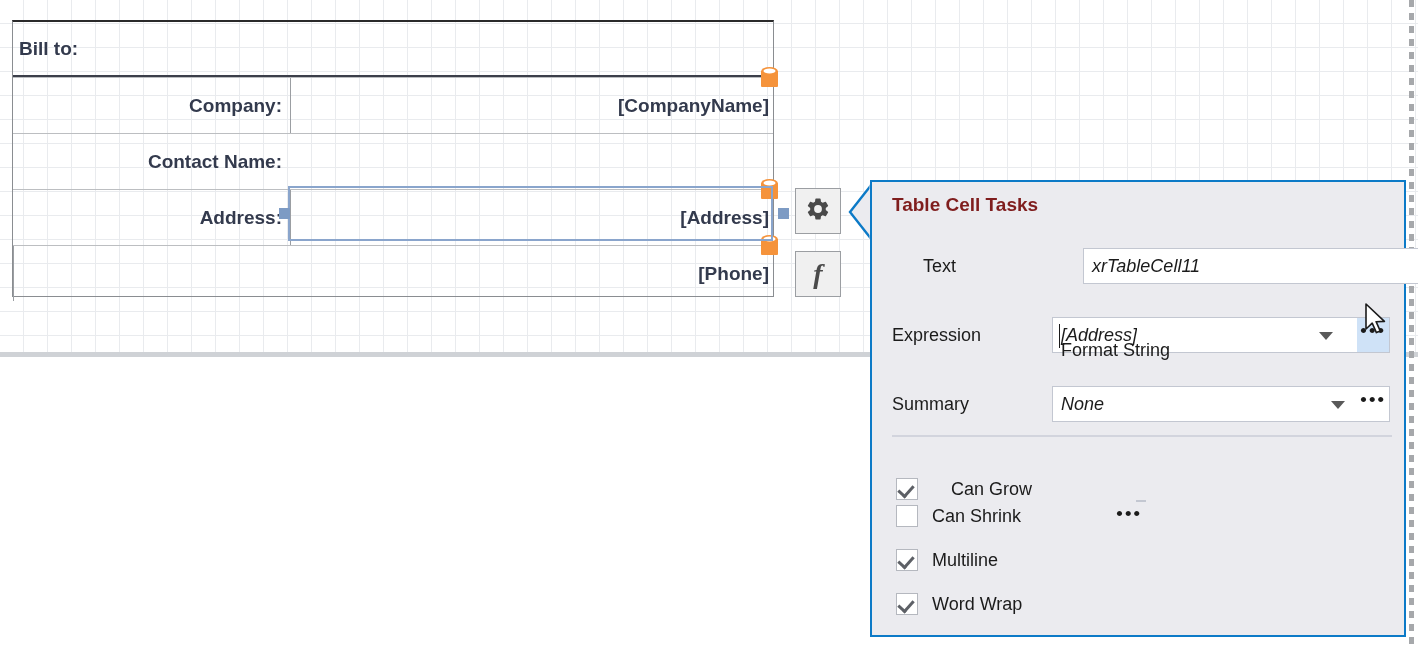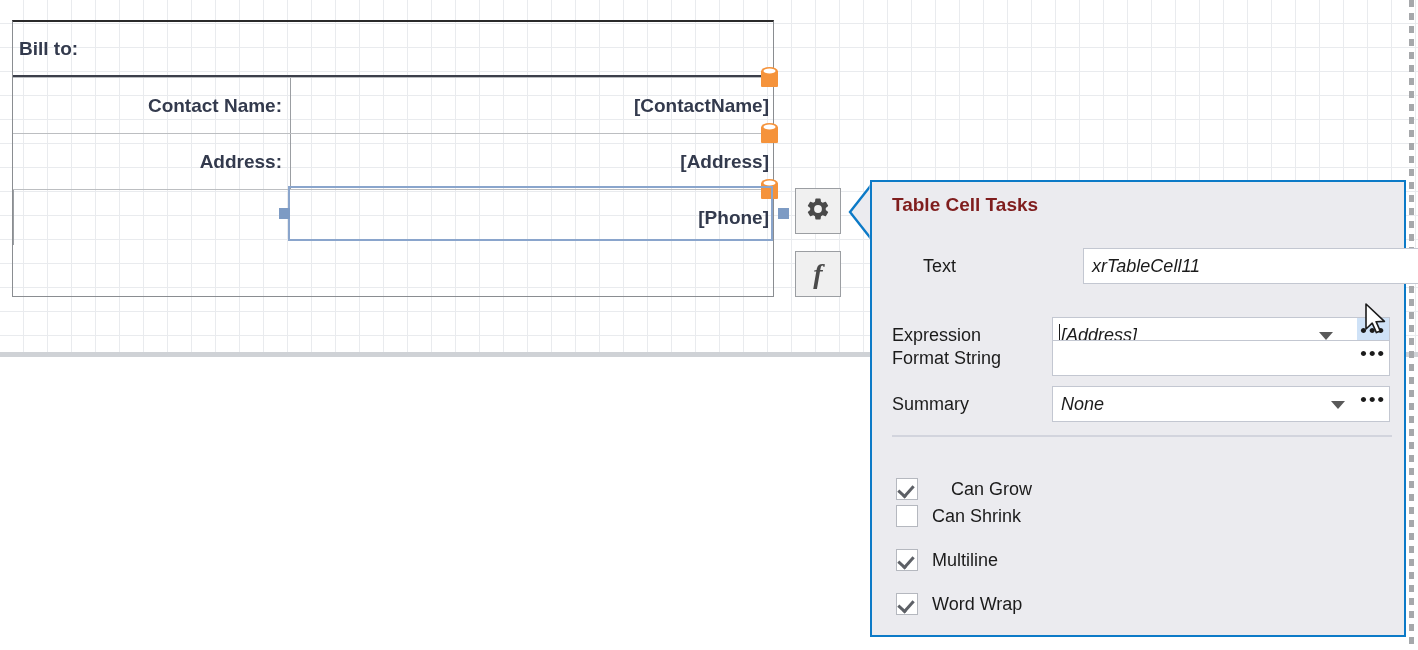--- a/index.html
+++ b/index.html
@@ -201,21 +201,21 @@
   .field-row {
     position: absolute;
     left: 20px;
     width: 498px;
     height: 36px;
     display: flex;
     align-items: center;
   }
   .field-row.r1 { top: 66px; margin-left: 31px; }
   .field-row.r2 { top: 112px; margin-top: 23px; }
-  .field-row.r3 { top: 158px; }
+  .field-row.r3 { top: 158px; flex-direction: column; }
   .field-row.r4 { top: 204px; }
 
   .field-label {
     width: 160px;
     font-size: 18px;
     color: #1b1b1b;
     flex: 0 0 160px;
   }
   .field-control {
     position: relative;
@@ -345,34 +345,39 @@
   <div class="dashed-ruler"></div>
 
   <div class="report-table">
 
     <div class="tbl-row header-row">
       <div class="tbl-cell">
         <span>Bill to:</span>
       </div>
     </div>
 
-
     <div class="tbl-row">
       <div class="tbl-cell cell-label">
-        <span>Contact Name:</span>
+        <span>Company:</span>
       </div>
       <div class="tbl-cell cell-value">
-        <span>[ContactName]</span>
+        <span>[CompanyName]</span>
         <span class="db-badge">
           <svg width="19" height="26" viewBox="0 0 19 26" xmlns="http://www.w3.org/2000/svg">
             <rect x="1" y="5" width="17" height="16" rx="1" fill="#f5933b"></rect>
             <ellipse cx="9.5" cy="5.5" rx="8.5" ry="4.5" fill="#f5933b"></ellipse>
             <ellipse cx="9.5" cy="5" rx="6" ry="2.6" fill="#ffffff"></ellipse>
           </svg>
         </span>
+      </div>
+    </div>
+
+    <div class="tbl-row">
+      <div class="tbl-cell cell-label">
+        <span>Contact Name:</span>
       </div>
     </div>
 
     <div class="tbl-row">
       <div class="tbl-cell cell-label">
         <span>Address:</span>
       </div>
       <div class="tbl-cell cell-value">
         <span>[Address]</span>
         <span class="db-badge">

